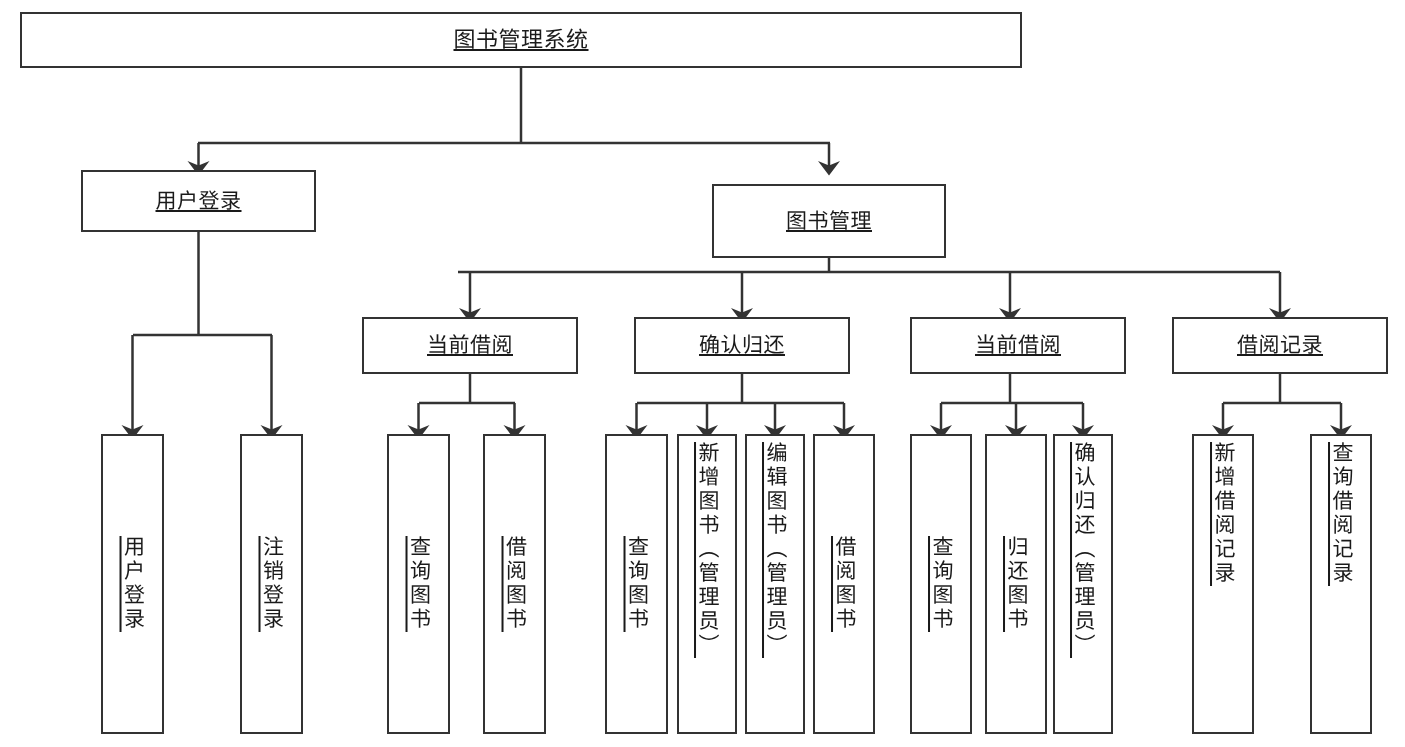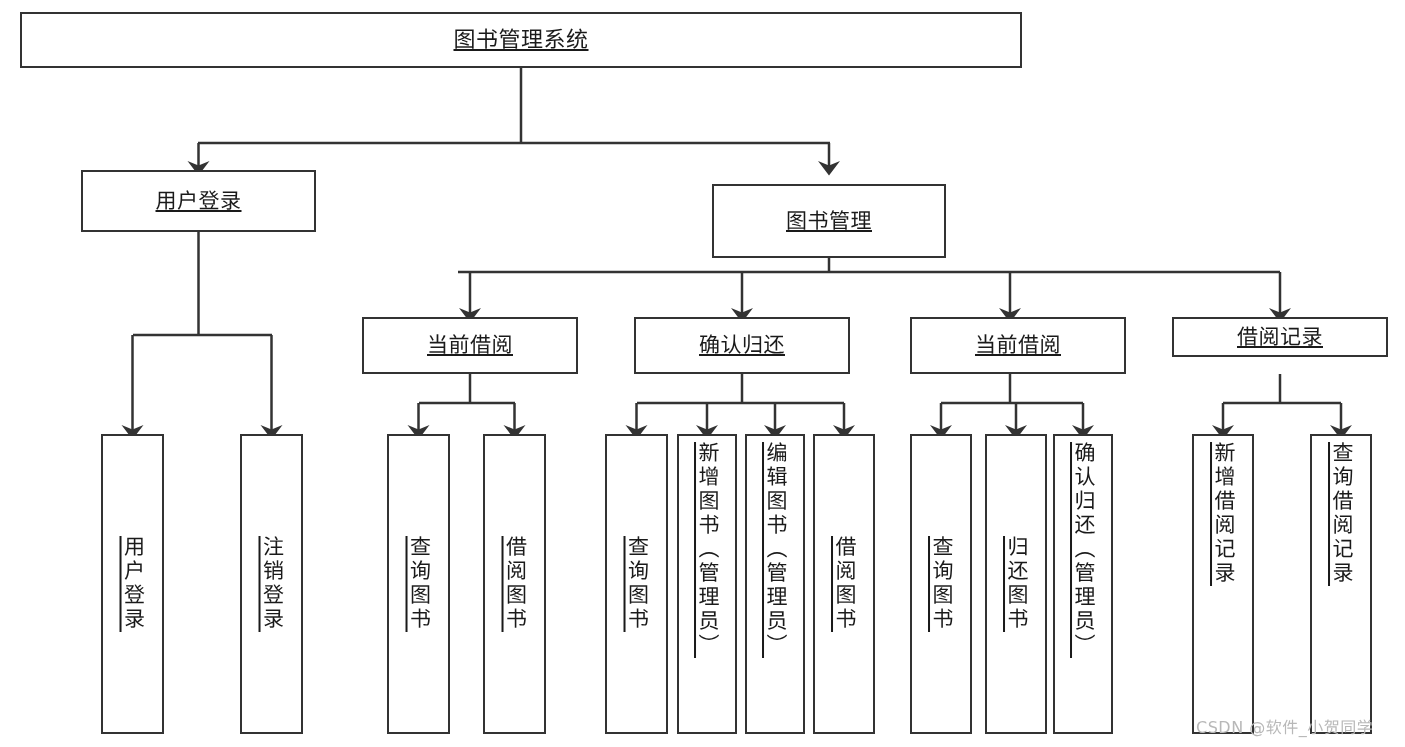--- a/index.html
+++ b/index.html
@@ -137,21 +137,21 @@
       </div>
       <div class="node horiz" style="left: 362px; top: 317px; width: 216px; height: 57px;">
         <span class="node-label">当前借阅</span>
       </div>
       <div class="node horiz" style="left: 634px; top: 317px; width: 216px; height: 57px;">
         <span class="node-label">确认归还</span>
       </div>
       <div class="node horiz" style="left: 902px; top: 317px; width: 216px; height: 57px; margin-left: 8px;">
         <span class="node-label">当前借阅</span>
       </div>
-      <div class="node horiz" style="left: 1172px; top: 317px; width: 216px; height: 40px;">
+      <div class="node horiz" style="left: 1172px; top: 317px; width: 216px; height: 57px;">
         <span class="node-label">借阅记录</span>
       </div>
       <div class="node vert center-text" style="left: 101px; top: 434px; width: 63px; height: 300px;">
         <span class="node-label">用户登录</span>
       </div>
       <div class="node vert center-text" style="left: 240px; top: 434px; width: 63px; height: 300px;">
         <span class="node-label">注销登录</span>
       </div>
       <div class="node vert center-text" style="left: 387px; top: 434px; width: 63px; height: 300px;">
         <span class="node-label">查询图书</span>
@@ -181,15 +181,14 @@
         <span class="node-label">确认归还（管理员）</span>
       </div>
       <div class="node vert" style="left: 1192px; top: 434px; width: 62px; height: 300px; padding-top: 6px;">
         <span class="node-label">新增借阅记录</span>
       </div>
       <div class="node vert" style="left: 1310px; top: 434px; width: 62px; height: 300px; padding-top: 6px;">
         <span class="node-label">查询借阅记录</span>
       </div>
     </div>
 
-  <div class="watermark" style="left:1196px; top:714px;">CSDN @软件_小贺同学</div>
 
 </div>
 
 </body></html>

